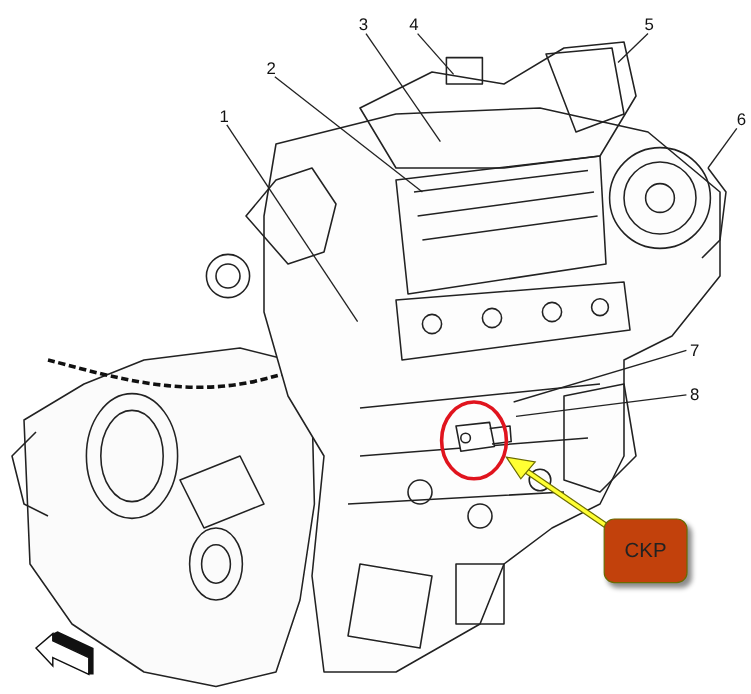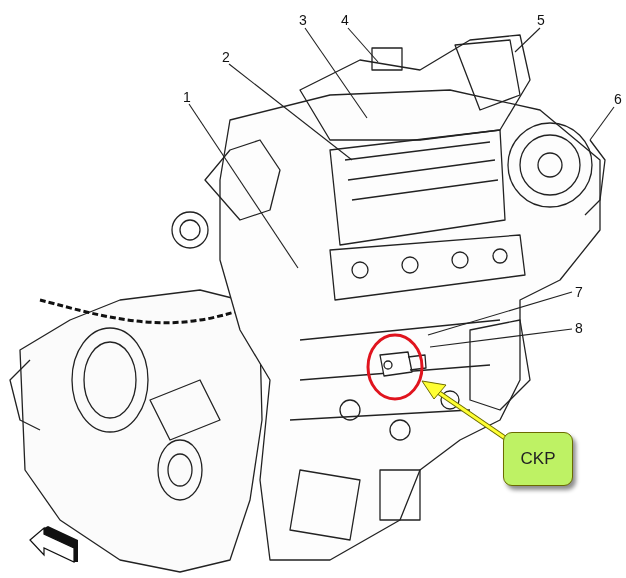--- a/index.html
+++ b/index.html
@@ -1,21 +1,21 @@
 <!DOCTYPE html>
 <html><head>
 <meta charset="utf-8">
 <style>
   html, body { margin:0; padding:0; background:#ffffff; }
   body { width:626px; height:578px; position:relative; overflow:hidden; font-family:"Liberation Sans", sans-serif; }
   #stage { position:absolute; left:0; top:0; width:626px; height:578px; }
   .num { position:absolute; font-family:"Liberation Sans", sans-serif; font-size:14px; color:#111; line-height:14px; }
   .callout {
     position:absolute; left:503px; top:432px; width:68px; height:52px;
-    background:#bef264; border:1px solid #6b6b00; border-radius:9px;
+    background:#c2410c; border:1px solid #6b6b00; border-radius:9px;
     box-shadow:3px 4px 4px rgba(0,0,0,0.45);
     display:flex; align-items:center; justify-content:center;
     font-family:"Liberation Sans", sans-serif; font-size:17px; color:#222;
   }
 </style>
 </head>
 <body>
 
 <div id="stage">
   <svg width="626" height="578" viewBox="0 0 626 578" style="position:absolute;left:0;top:0">

